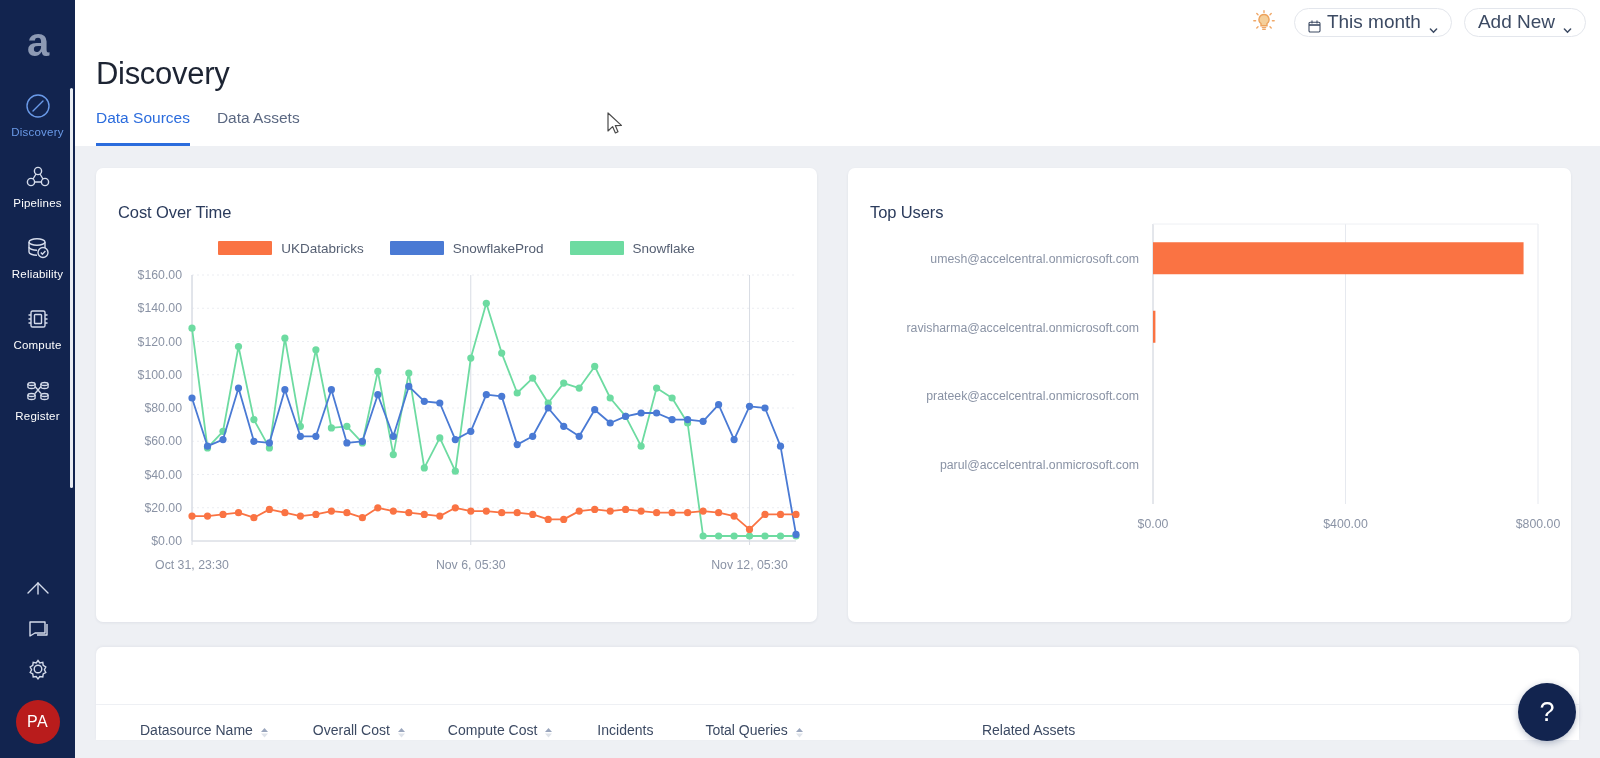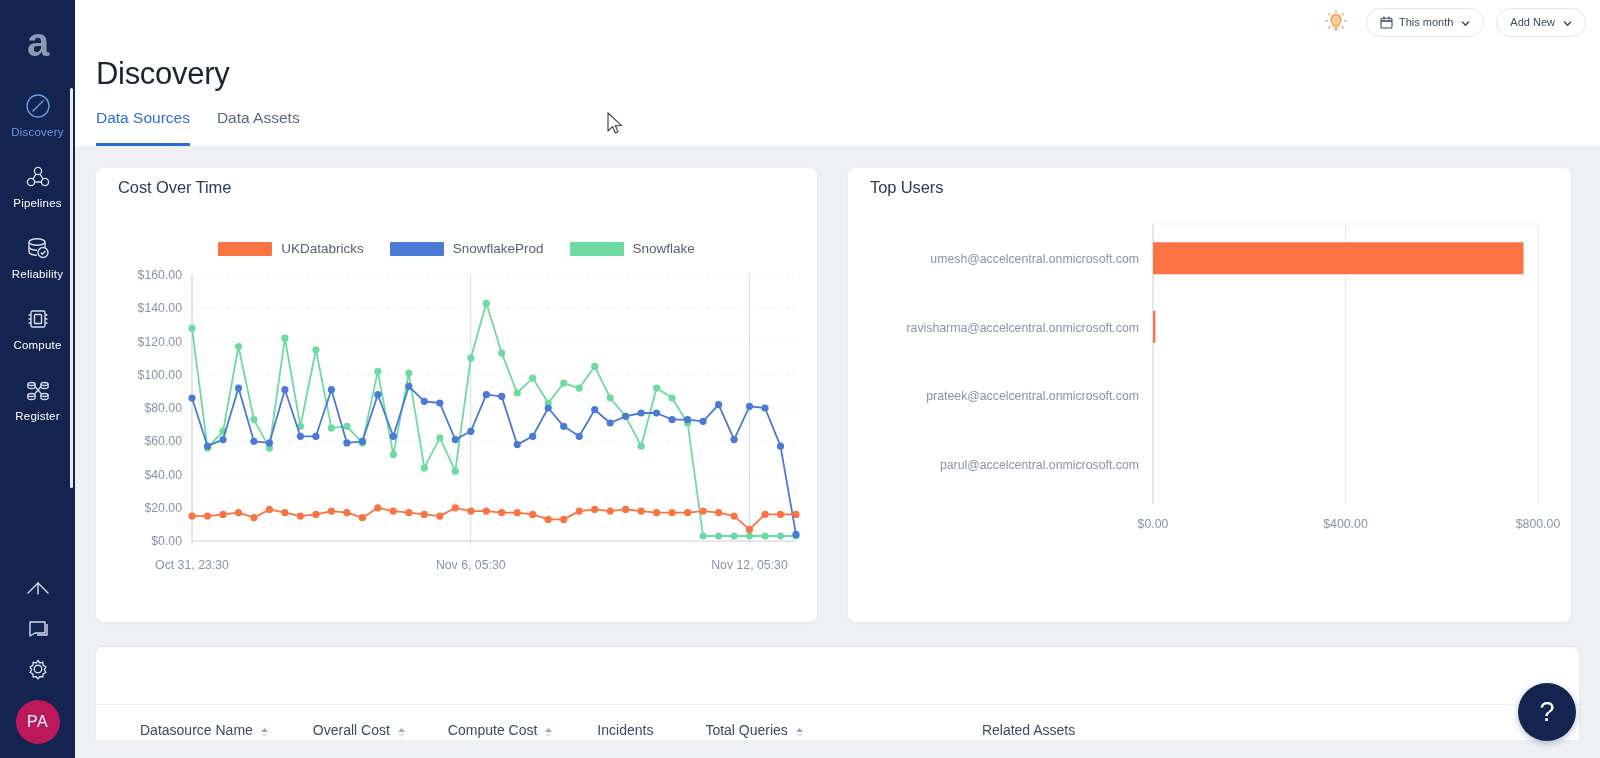--- a/index.html
+++ b/index.html
@@ -42,38 +42,38 @@
     margin-top: 5px; font-size: 11.5px; color: #ffffff; letter-spacing: .2px;
   }
   .nav-item.active .lbl { color: #6a9ae8; }
   .nav-bottom {
     position: absolute; bottom: 14px; left: 0; width: 100%;
     display: flex; flex-direction: column; align-items: center; gap: 14px;
   }
   .nav-bottom .ico { width: 30px; height: 26px; display:block; }
   .avatar {
     width: 44px; height: 44px; border-radius: 50%;
-    background: #be185d; color: #fff;
+    background: #b91c1c; color: #fff;
     display: flex; align-items: center; justify-content: center;
     font-size: 16px; letter-spacing: .5px; margin-top: 4px; cursor: pointer;
   }
 
   
   .main { flex: 1; height: 758px; position: relative; background: #eef0f4; }
 
   .topbar {
     height: 44px; background: #ffffff;
     display: flex; align-items: center; justify-content: flex-end;
     padding-right: 14px; gap: 12px;
   }
   .bulb { width: 28px; height: 28px; margin-right: 4px; }
   .pill {
     height: 29px; border: 1px solid #e3e6ec; border-radius: 16px;
     background: #fff; display: flex; align-items: center; gap: 6px;
-    padding: 0 13px; font-size: 11px; color: #3c4a63; cursor: pointer;
+    padding: 0 13px; font-size: 19px; color: #3c4a63; cursor: pointer;
     white-space: nowrap;
   }
   .pill .cal { width: 13px; height: 13px; display: block; }
   .caret { width: 9px; height: 9px; display:block; margin-left: 2px; }
 
   .header-area { background: #fff; padding: 0 0 0 21px; }
   .page-title {
     font-size: 31px; font-weight: 400; color: #1d2433;
     letter-spacing: -.3px; padding-top: 12px;
   }
@@ -84,30 +84,30 @@
   }
   .tab.active { color: #2b6cdd; border-bottom-color: #2b6cdd; }
 
   .content { padding: 22px 21px 0 21px; }
   .row { display: flex; gap: 31px; }
   .card {
     background: #fff; border-radius: 7px; box-shadow: 0 1px 3px rgba(30,40,70,.07);
     position: relative;
   }
   .card-title {
-    font-size: 16.5px; color: #2b3b5c; padding: 10px 0 0 22px; letter-spacing: -.1px;
+    font-size: 16.5px; color: #2b3b5c; padding: 35px 0 0 22px; letter-spacing: -.1px;
   }
   .card-cost { width: 721px; height: 454px; }
   .card-users { width: 723px; height: 454px; }
 
   .legend {
     position: absolute; left: 0; right: 0; top: 73px;
     display: flex; justify-content: center; gap: 26px; align-items: center;
   }
-  .legend-item { display: flex; align-items: flex-end; gap: 9px; }
+  .legend-item { display: flex; align-items: flex-start; gap: 9px; }
   .legend-swatch { width: 54px; height: 14px; border-radius: 1px; }
   .legend-label { font-size: 13.5px; color: #555f72; }
 
   .chart-holder { position: absolute; left: 0; top: 0; width: 100%; height: 100%; }
   svg.plot { display: block; }
   .tick-text { font-size: 12.3px; fill: #8a93a5; font-family: "Liberation Sans", sans-serif; }
 
   
   .bottom-card {
     margin: 25px 21px 0 21px; background: #fff;

